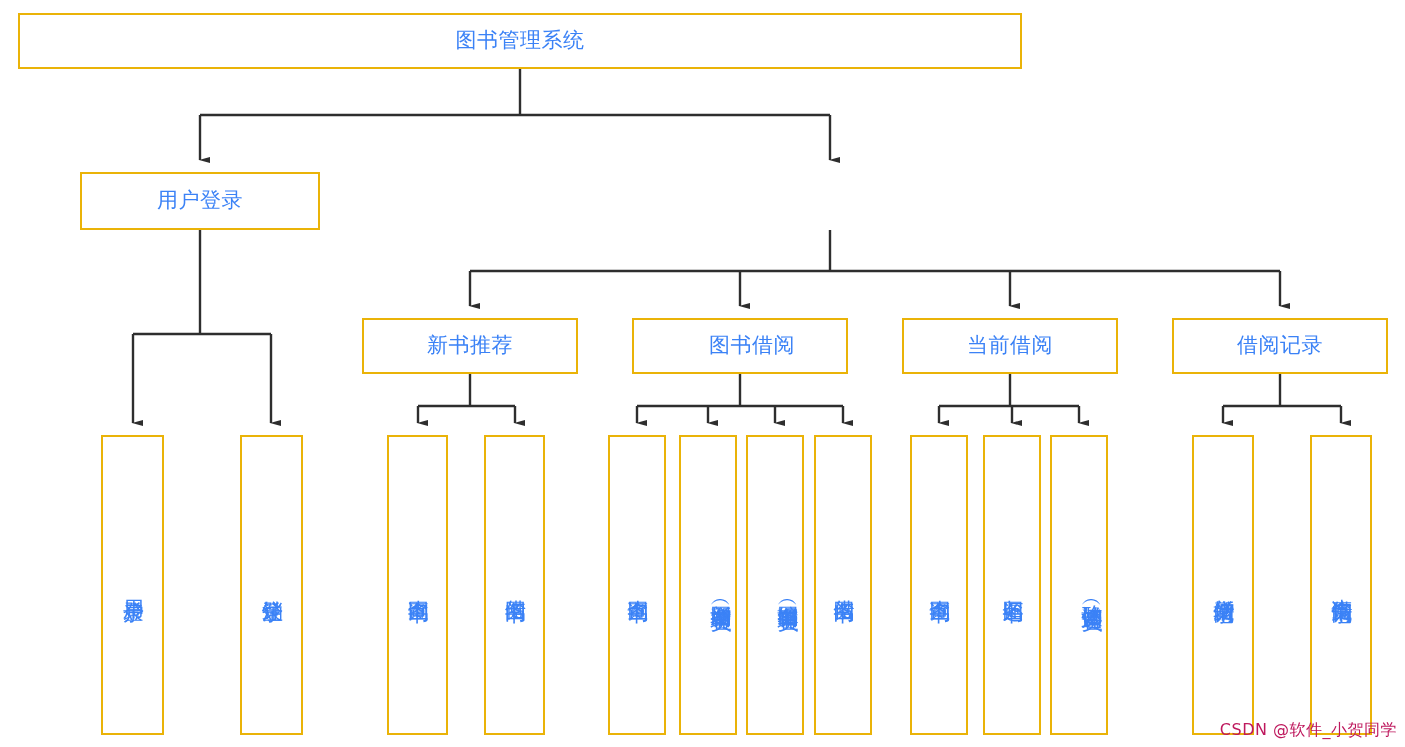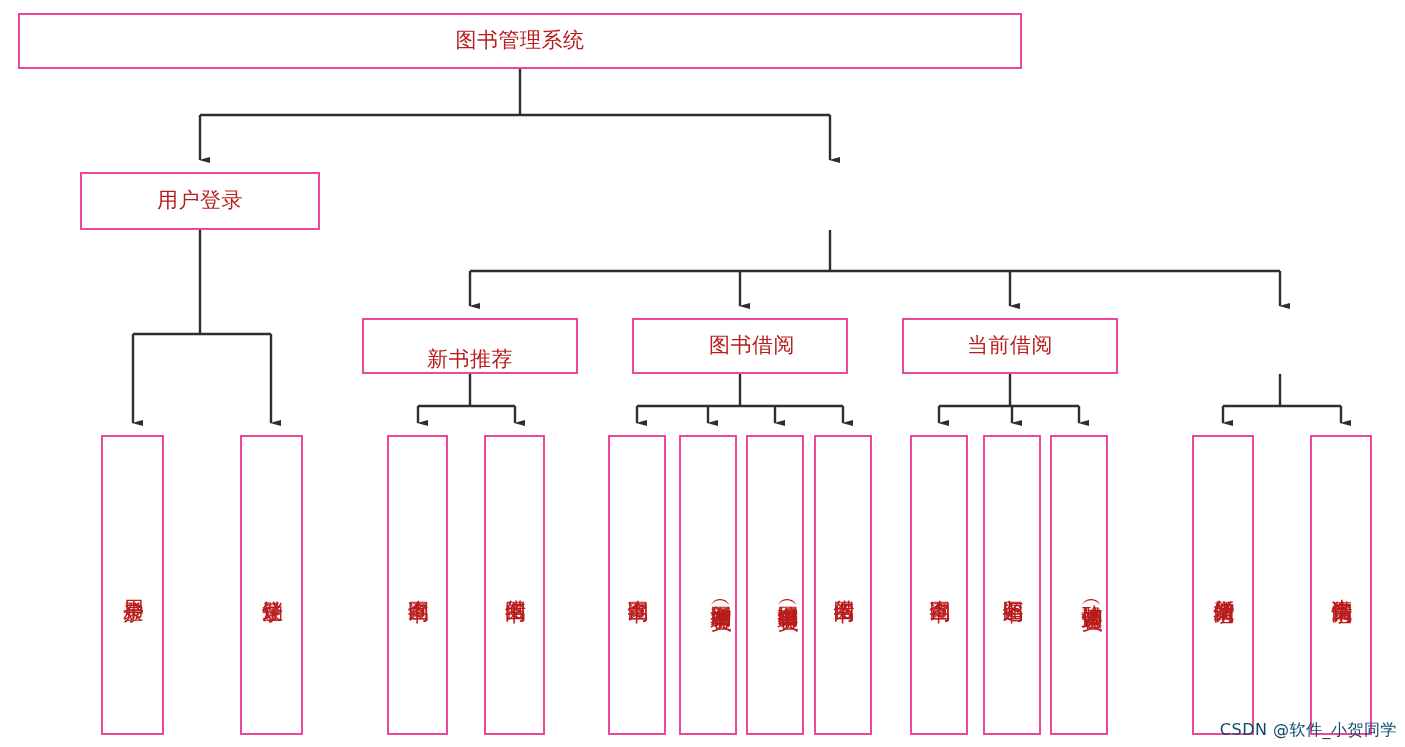--- a/index.html
+++ b/index.html
@@ -1,27 +1,27 @@
 <!DOCTYPE html>
 <html><head>
 <meta charset="utf-8">
 <style>
   html,body{margin:0;padding:0;background:#ffffff;}
   body{font-family:"DejaVu Sans","Liberation Sans",sans-serif;}
   #stage{position:relative;width:1405px;height:747px;background:#fff;overflow:hidden;}
   svg#wires{position:absolute;left:0;top:0;width:1405px;height:747px;}
   .node{position:absolute;box-sizing:border-box;background:#ffffff;
-        border:2px solid #ec4899;display:flex;align-items:center;justify-content:center;
-        color:#b91c1c;}
+        border:2px solid #eab308;display:flex;align-items:center;justify-content:center;
+        color:#3b82f6;}
   .node.horiz{font-size:21px;line-height:1.2;letter-spacing:.5px;}
   .node.vert{font-size:21px;line-height:1.42;letter-spacing:1px;
              writing-mode:vertical-rl;text-orientation:upright;
              align-items:flex-start;justify-content:center;padding-top:14px;}
   .node.vert.mid{align-items:center;padding-top:0;}
-  #watermark{position:absolute;right:8px;bottom:6px;font-size:16px;color:#0c4a6e;
+  #watermark{position:absolute;right:8px;bottom:6px;font-size:16px;color:#be185d;
              letter-spacing:.5px;white-space:nowrap;}
 </style>
 </head>
 <body>
 
 <div id="stage">
 
   <svg id="wires" viewBox="0 0 1405 747">
     <defs>
       <marker id="arw" markerWidth="10" markerHeight="12" refX="3" refY="10" orient="auto" markerUnits="userSpaceOnUse">
@@ -73,28 +73,31 @@
   </svg>
 
   <div class="node horiz" style="left:18px;top:13px;width:1004px;height:56px;">
     <span>图书管理系统</span>
   </div>
 
   <div class="node horiz" style="left:80px;top:172px;width:240px;height:58px;">
     <span>用户登录</span>
   </div>
 
-  <div class="node horiz" style="left:362px;top:318px;width:216px;height:56px;align-items:flex-end;">
+  <div class="node horiz" style="left:362px;top:318px;width:216px;height:56px;">
     <span>新书推荐</span>
   </div>
   <div class="node horiz" style="left:632px;top:318px;width:216px;height:56px;padding-left:24px;">
     <span>图书借阅</span>
   </div>
   <div class="node horiz" style="left:902px;top:318px;width:216px;height:56px;align-items:center;">
     <span>当前借阅</span>
+  </div>
+  <div class="node horiz" style="left:1172px;top:318px;width:216px;height:56px;">
+    <span>借阅记录</span>
   </div>
 
   <div class="node vert mid" style="left:101px;top:435px;width:63px;height:300px;">
     <span>用户登录</span>
   </div>
   <div class="node vert mid" style="left:240px;top:435px;width:63px;height:300px;">
     <span>注销登录</span>
   </div>
   <div class="node vert mid" style="left:387px;top:435px;width:61px;height:300px;">
     <span>查询图书</span>

